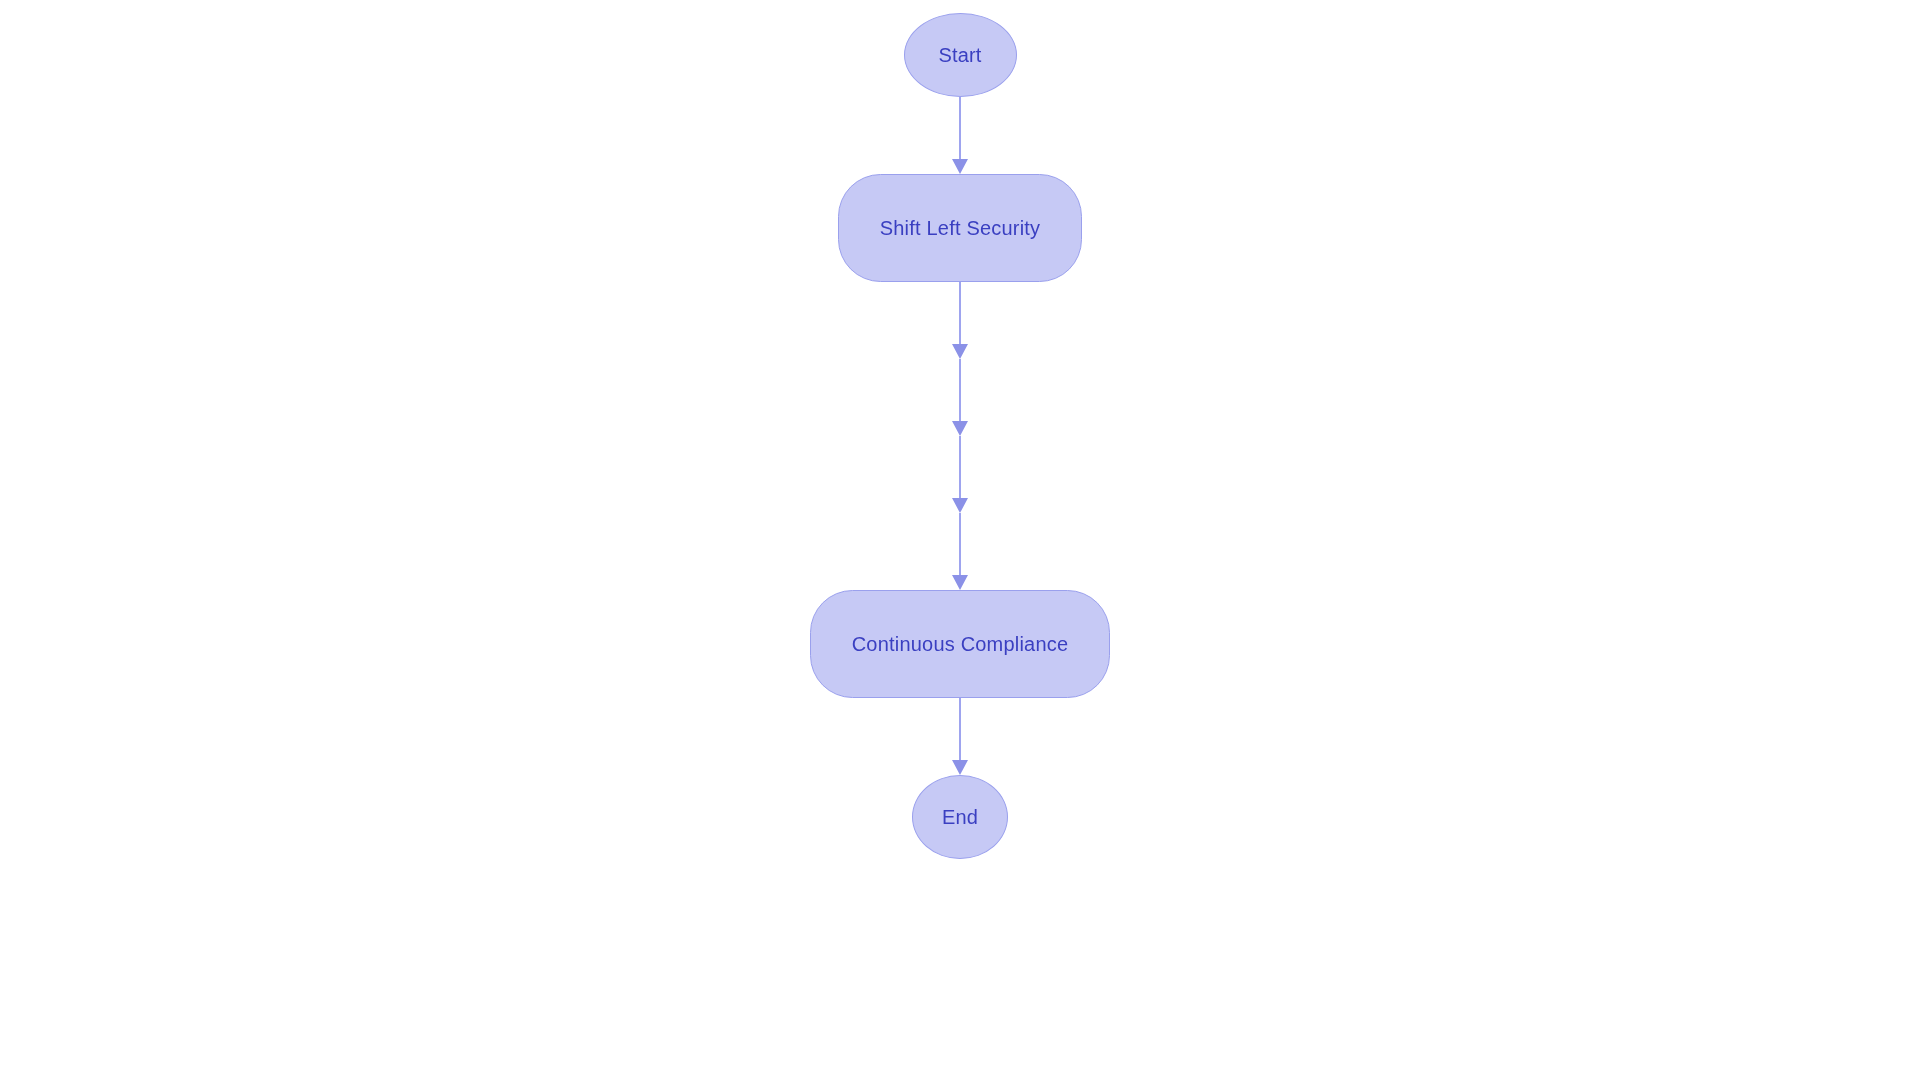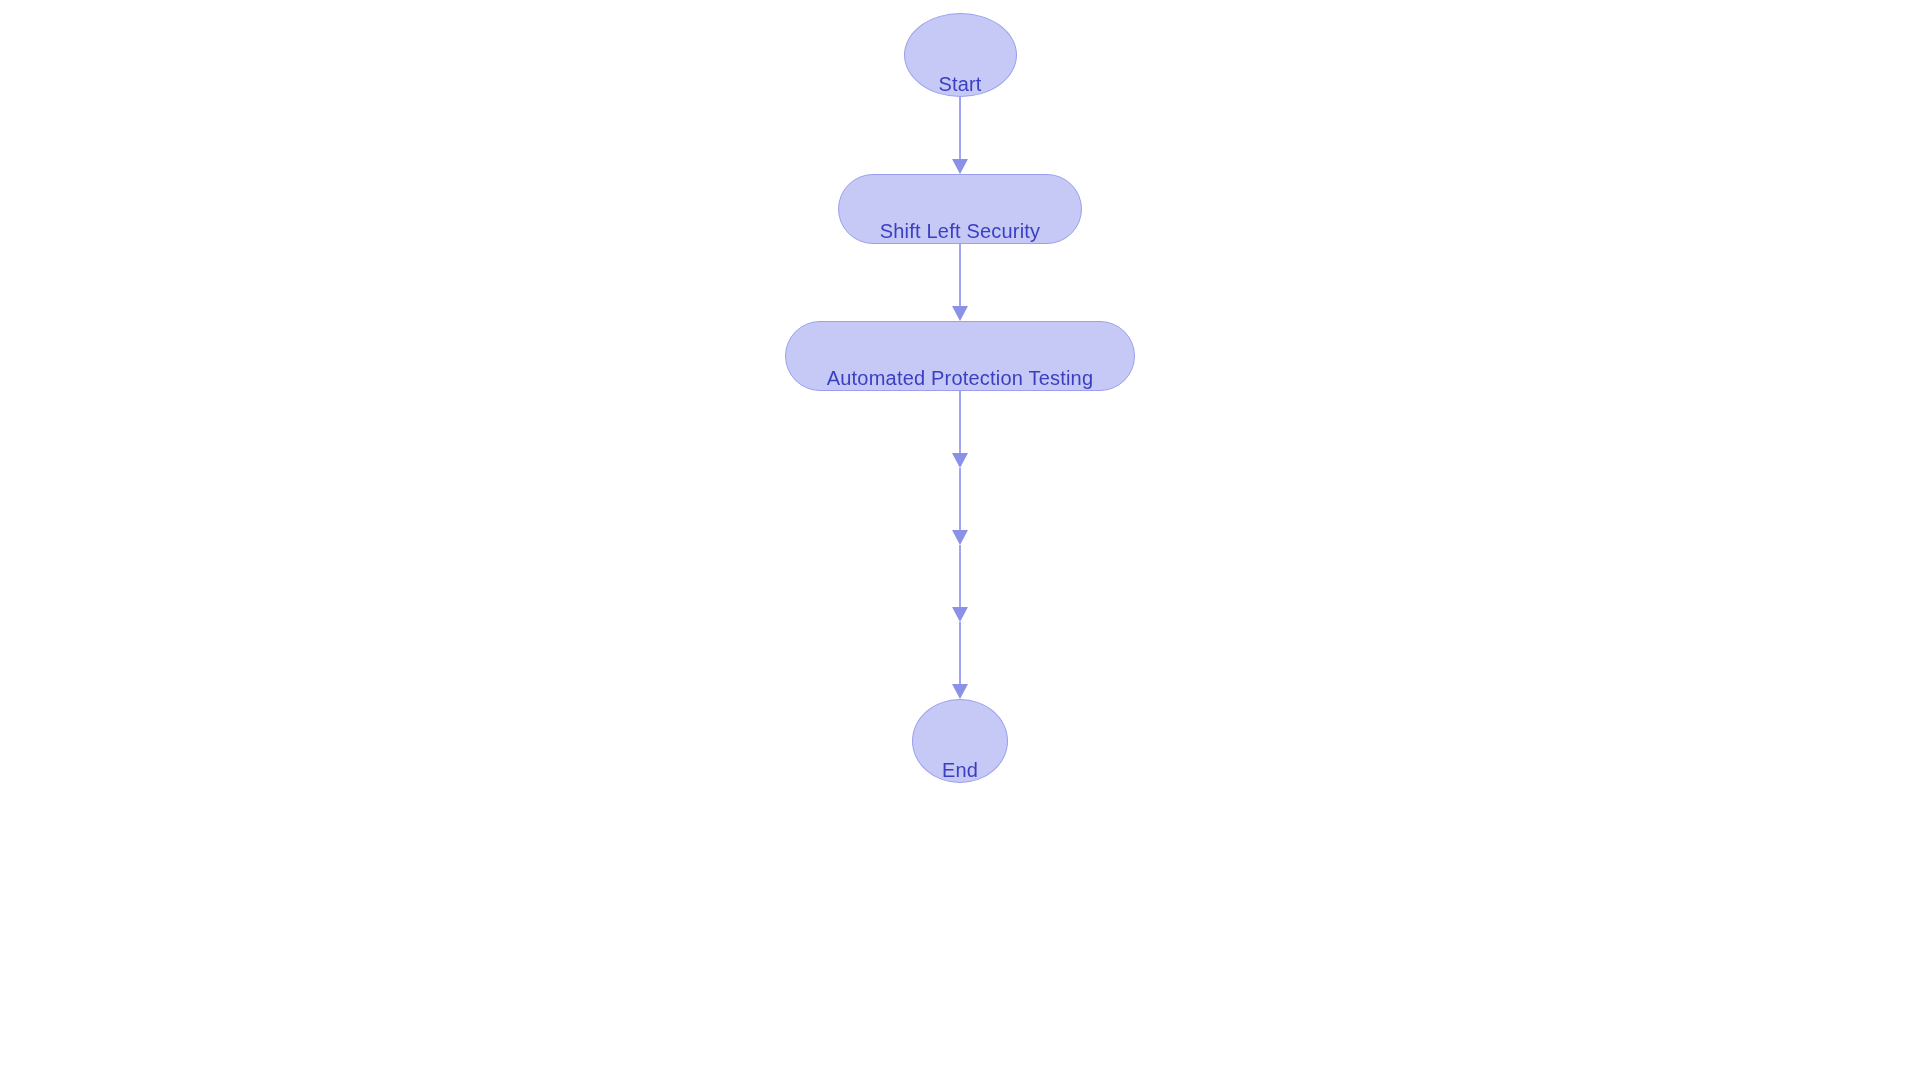--- a/index.html
+++ b/index.html
@@ -25,32 +25,32 @@
   .flow {
     position: absolute;
     left: 0; top: 13px;
     width: 100%;
     display: flex;
     flex-direction: column;
     align-items: center;
   }
   .node {
     display: flex;
-    align-items: flex-end;
+    align-items: center;
     justify-content: center;
     background: var(--node-fill);
     border: 1.5px solid var(--node-border);
     color: var(--node-text);
     font-size: 20px;
     letter-spacing: 0.2px;
     white-space: nowrap;
     flex-shrink: 0;
   }
   .node.pill {
-    height: 70px;
+    height: 108px;
     padding: 0 41px;
     border-radius: 42.5px;
   }
   .node.terminal {
     height: 84px;
     border-radius: 50%;
   }
   .node.node-start { width: 113px; }
   .node.node-end   { width: 96px; }
   .arrow {
@@ -90,41 +90,41 @@
 
     <div class="node pill">
       <span>Shift Left Security</span>
     </div>
 
     <div class="arrow">
       <div class="line"></div>
       <div class="head"></div>
     </div>
 
-    <div class="node pill">
-      <span>Automated Protection Testing</span>
-    </div>
 
     <div class="arrow">
       <div class="line"></div>
       <div class="head"></div>
     </div>
 
 
     <div class="arrow">
       <div class="line"></div>
       <div class="head"></div>
     </div>
 
 
     <div class="arrow">
       <div class="line"></div>
       <div class="head"></div>
     </div>
 
+    <div class="node pill">
+      <span>Continuous Compliance</span>
+    </div>
 
     <div class="arrow">
       <div class="line"></div>
       <div class="head"></div>
     </div>
 
     <div class="node terminal node-end">
       <span>End</span>
     </div>
 

